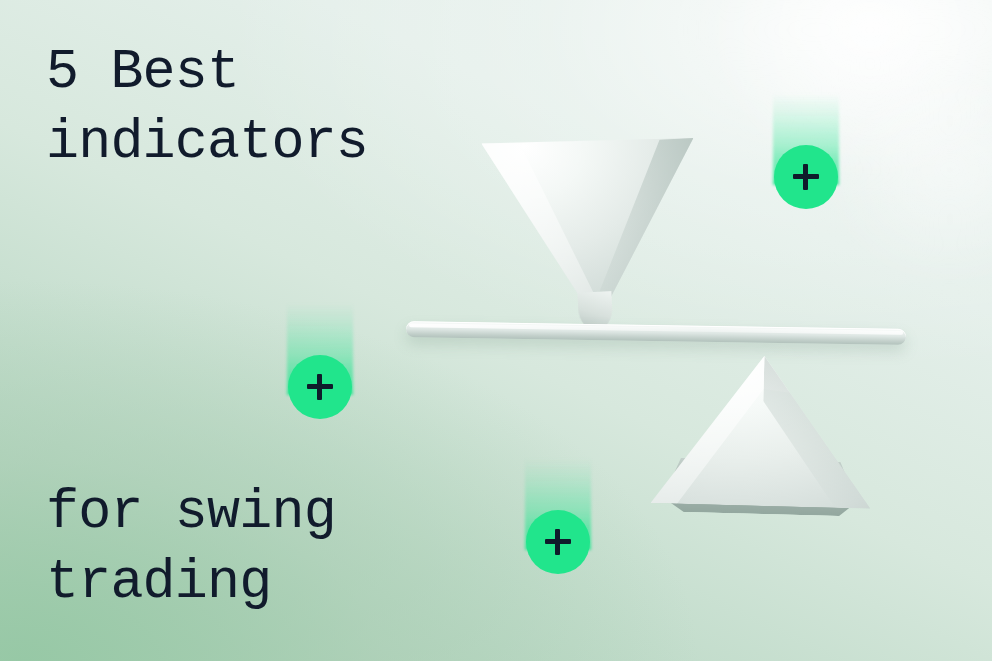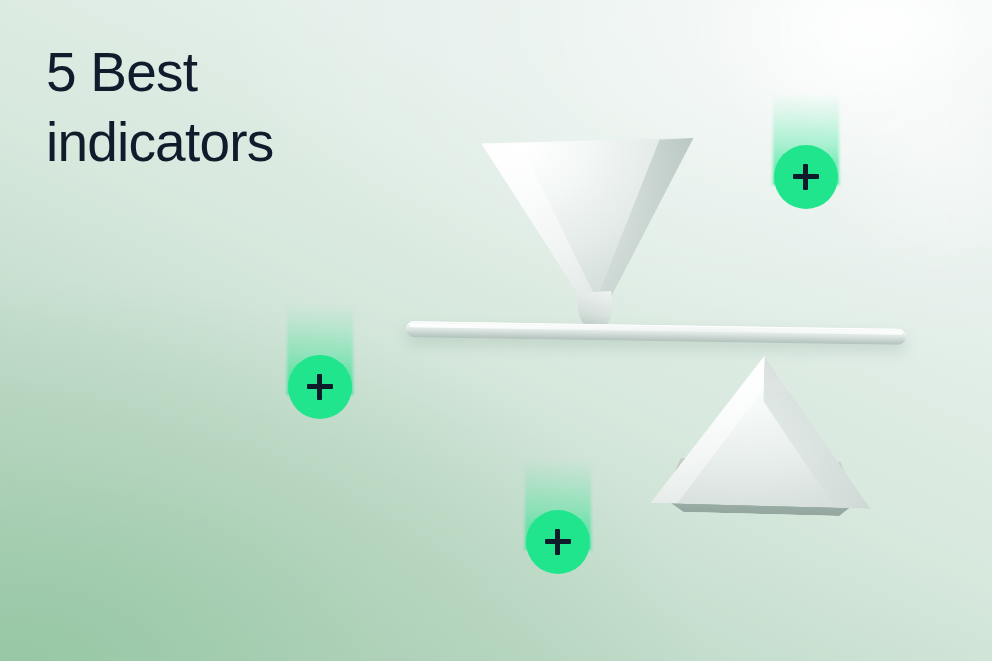--- a/index.html
+++ b/index.html
@@ -45,20 +45,21 @@
   .headline {
     position: absolute;
     left: 46px;
     color: #111b2c;
     font-size: 55px;
     line-height: 1.27;
     font-weight: 400;
     letter-spacing: -0.8px;
     white-space: pre-line;
     margin: 0;
+    font-family: Liberation Mono, monospace;
   }
   .headline-top    { top: 38px; }
   .headline-bottom { top: 478px; }
 
   
   .scale-stage {
     position: absolute;
     inset: 0;
     pointer-events: none;
   }
@@ -234,20 +235,22 @@
 <body>
 
 <div id="hero">
 
   <div class="blob-topright"></div>
   <div class="blob-midright"></div>
 
   <h1 class="headline headline-top">5 Best
 indicators</h1>
 
+  <h2 class="headline headline-bottom">for swing
+trading</h2>
 
   <div class="scale-stage">
 
     <div class="tri-down-wrap">
       <div class="tri-down"></div>
       <div class="tri-down-edge"></div>
       <div class="tri-down-shade"></div>
       <div class="tri-down-tip"></div>
     </div>
 

